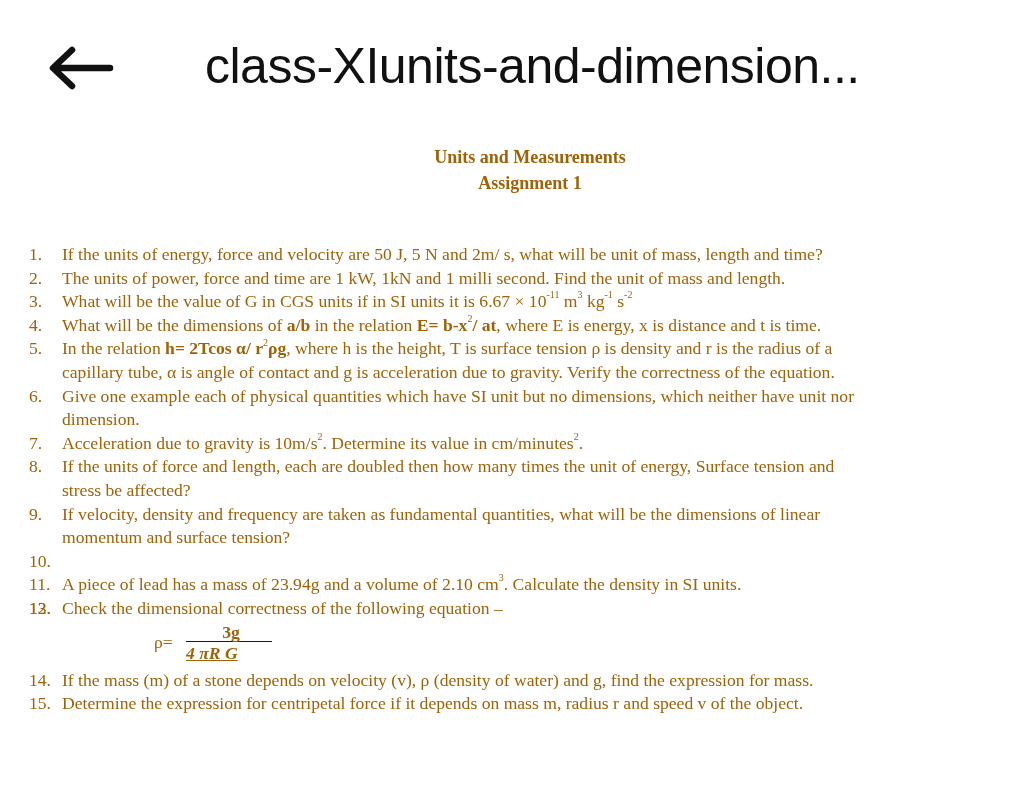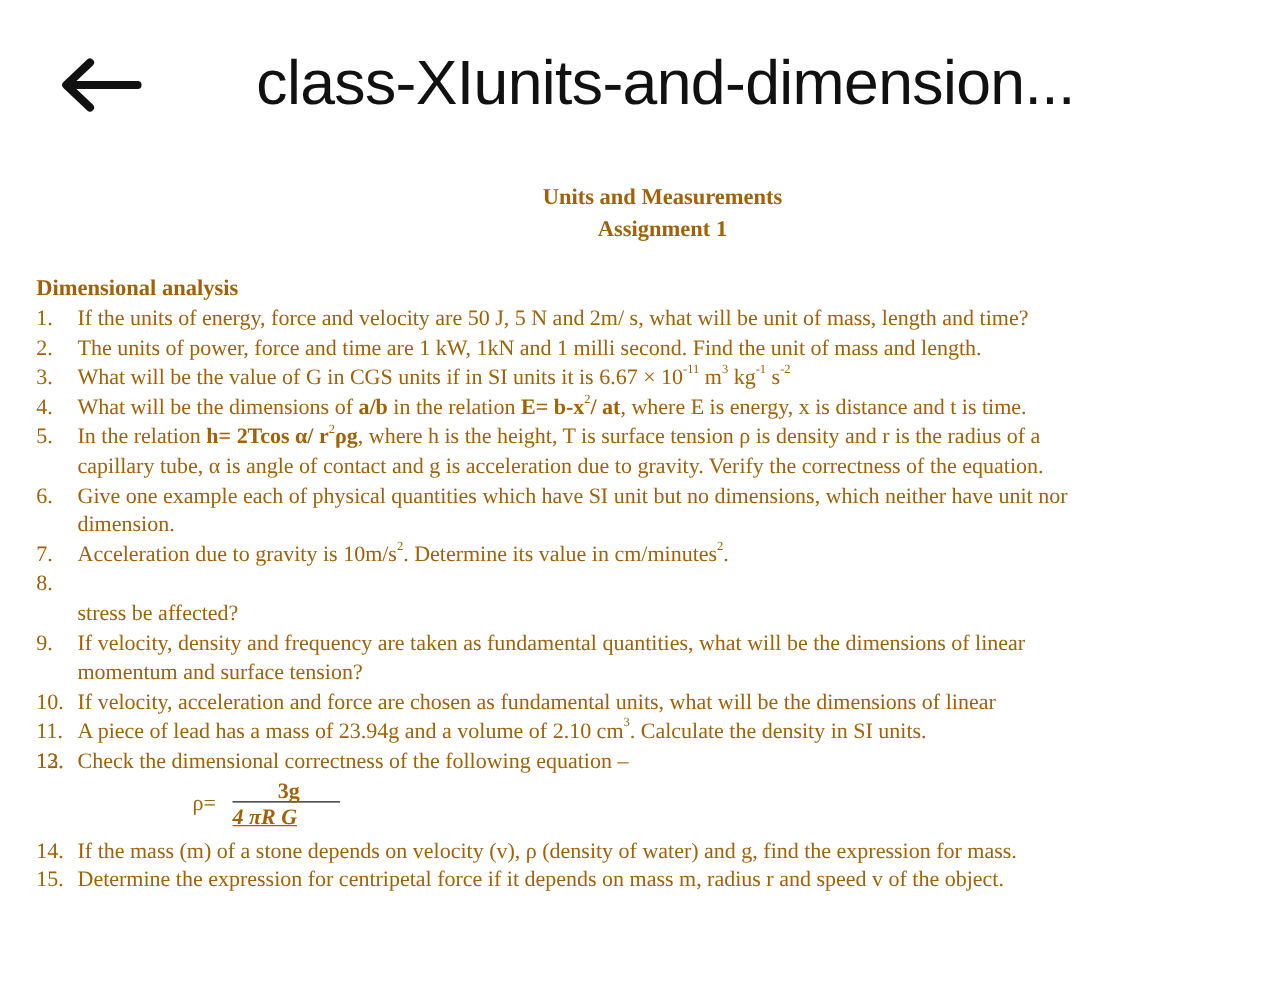--- a/index.html
+++ b/index.html
@@ -68,21 +68,20 @@
     <svg width="80" height="56" viewBox="0 0 80 56">
       <path d="M70 28 H14 M32 10 L13 28 L32 46" stroke="#111" stroke-width="6.5" fill="none" stroke-linecap="round" stroke-linejoin="round"></path>
     </svg>
   </div>
   <div class="doc-title">class-XIunits-and-dimension...</div>
 </div>
 
 <div class="page">
   <div class="heading h1">Units and Measurements</div>
   <div class="heading h2">Assignment 1</div>
-  <div class="section">Dimensional analysis</div>
 
   <ol class="questions">
     <li>
       <span class="num">1.</span>
       <span>If the units of energy, force and velocity are 50 J, 5 N and 2m/ s, what will be unit of mass, length and time?</span>
     </li>
     <li>
       <span class="num">2.</span>
       <span>The units of power, force and time are 1 kW, 1kN and 1 milli second. Find the unit of mass and length.</span>
     </li>
@@ -103,31 +102,31 @@
       <span class="num">6.</span>
       <span>Give one example each of physical quantities which have SI unit but no dimensions, which neither have unit nor</span><br>
       <span>dimension.</span>
     </li>
     <li>
       <span class="num">7.</span>
       <span>Acceleration due to gravity is 10m/s</span><sup>2</sup><span>. Determine its value in cm/minutes</span><sup>2</sup><span>.</span>
     </li>
     <li>
       <span class="num">8.</span>
-      <br>
+      <span>If the units of force and length, each are doubled then how many times the unit of energy, Surface tension and</span><br>
       <span>stress be affected?</span>
     </li>
     <li>
       <span class="num">9.</span>
       <span>If velocity, density and frequency are taken as fundamental quantities, what will be the dimensions of linear</span><br>
       <span>momentum and surface tension?</span>
     </li>
     <li>
       <span class="num">10.</span>
-      <span>If velocity, acceleration and force are chosen as fundamental units, what will be the dimensions of linear</span><br>
+      <br>
     </li>
     <li>
       <span class="num">11.</span>
       <span>A piece of lead has a mass of 23.94g and a volume of 2.10 cm</span><sup>3</sup><span>. Calculate the density in SI units.</span>
     </li>
     <li>
       <span class="num">12.</span>
     </li>
     <li>
       <span class="num">13.</span>

